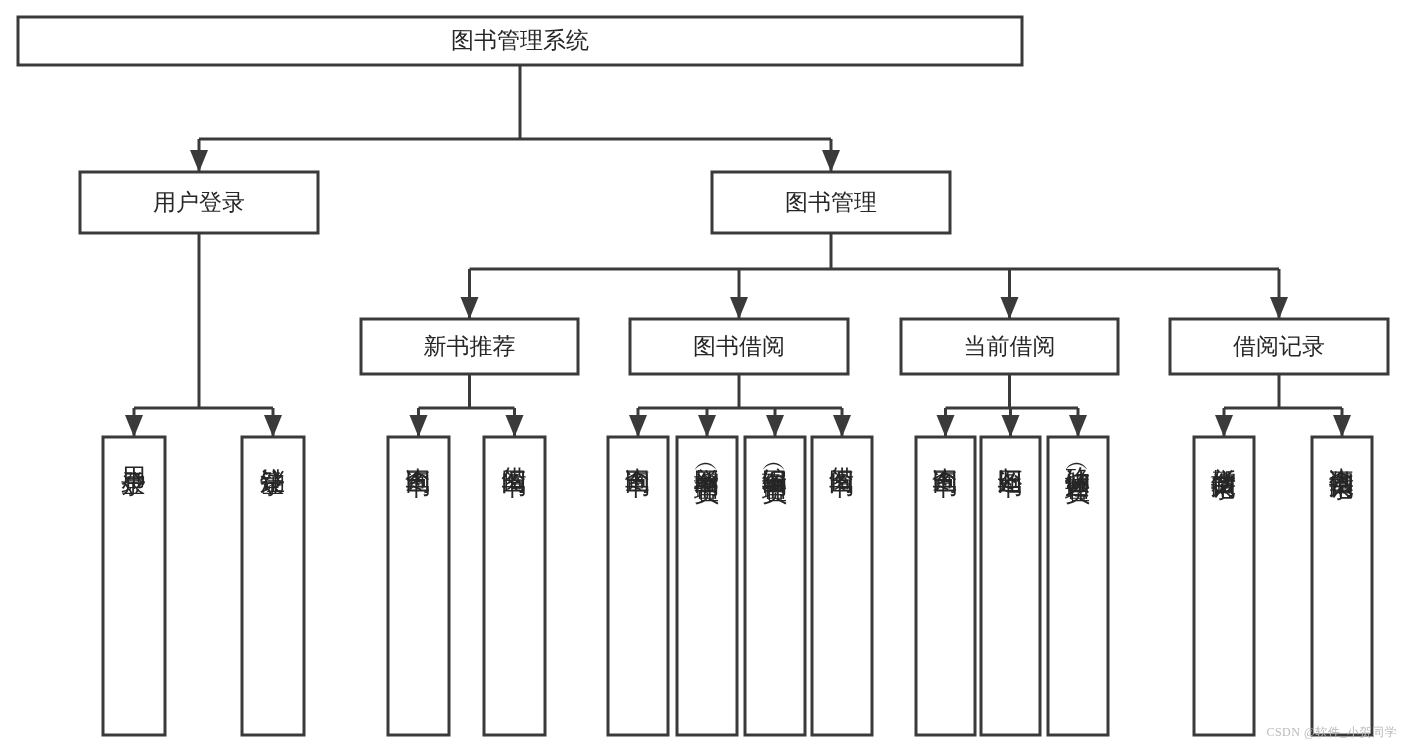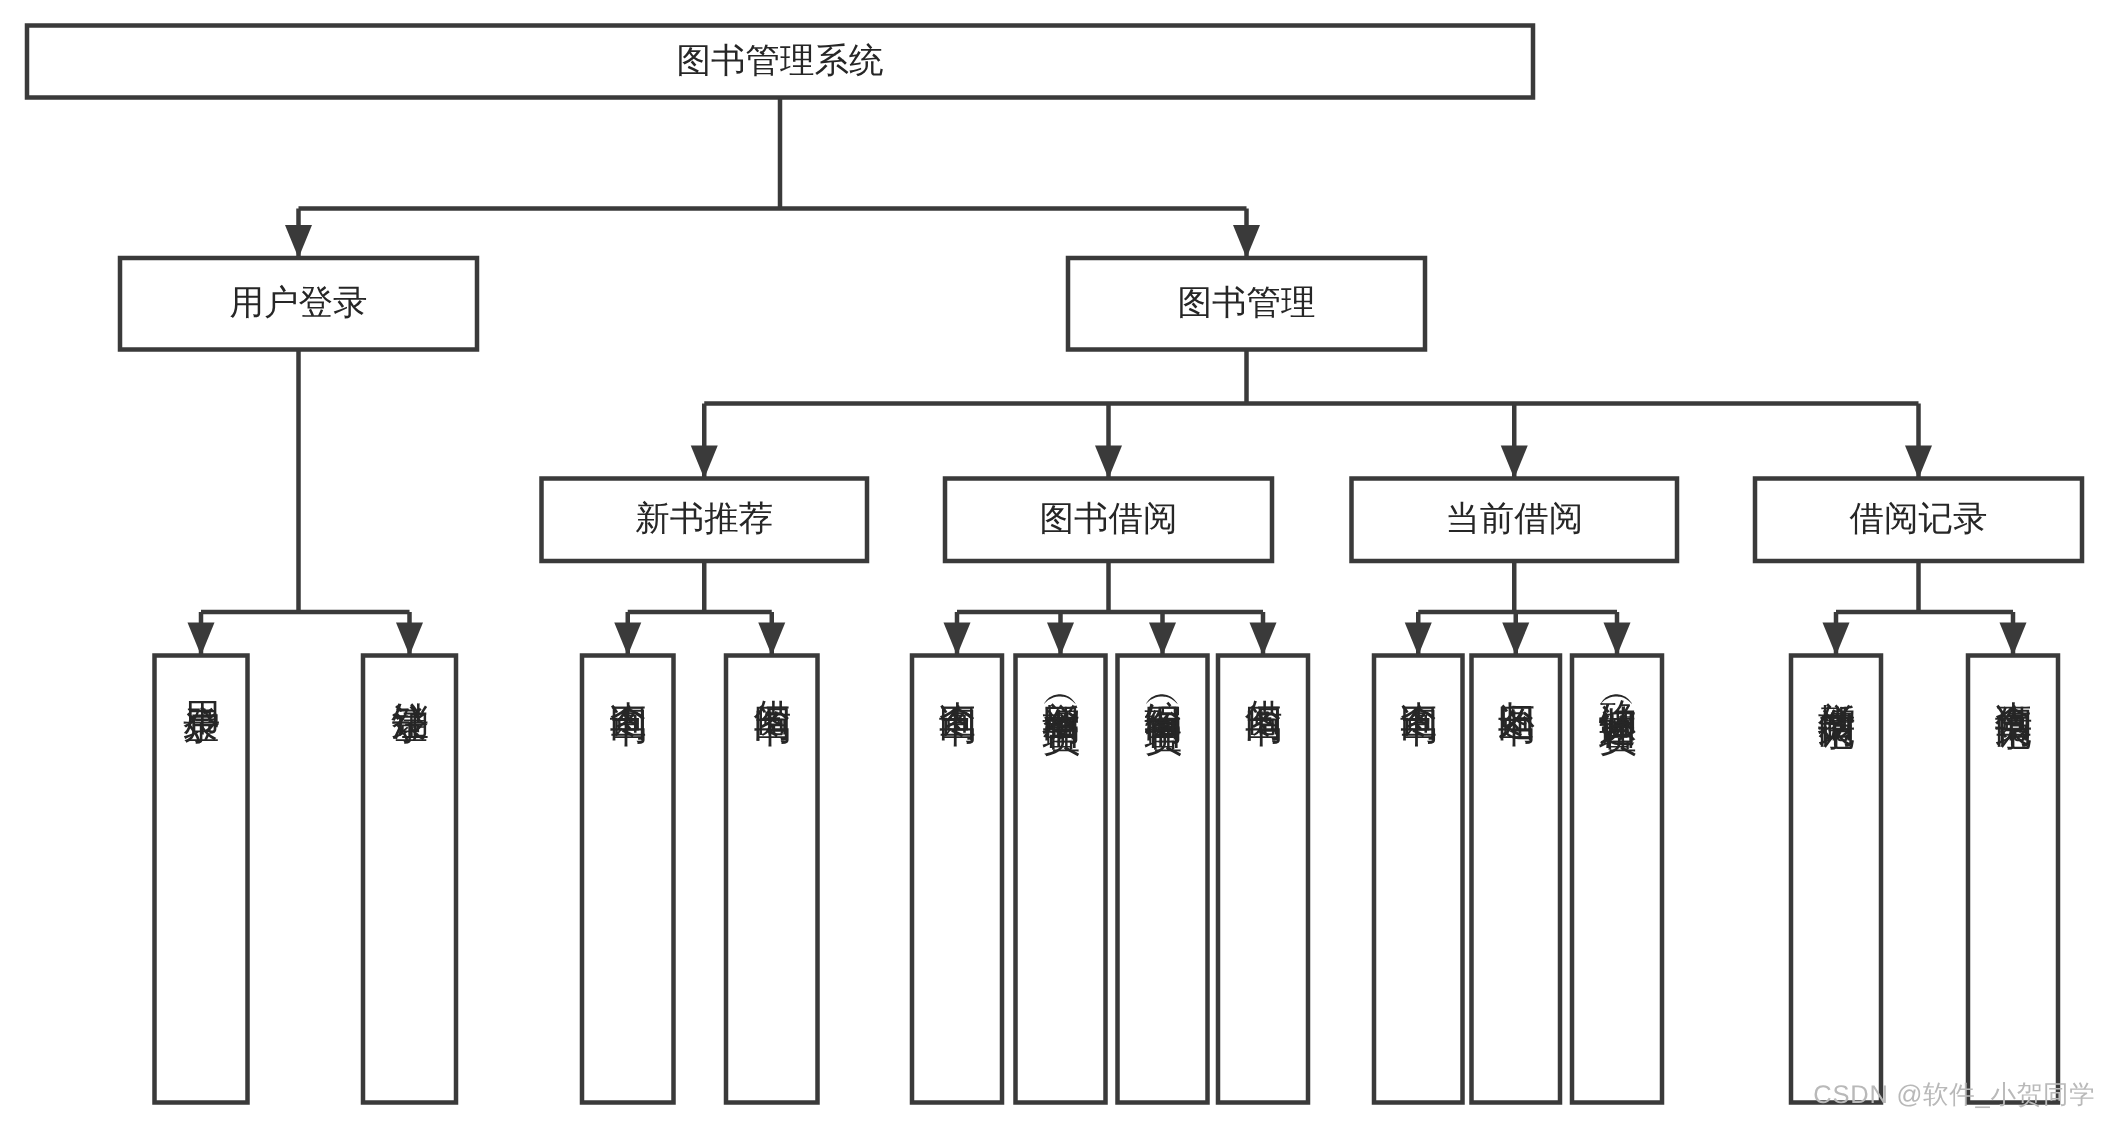--- a/index.html
+++ b/index.html
@@ -63,22 +63,22 @@
     font-size: 25px;
     line-height: 1.12;
     letter-spacing: 2px;
     color: #262626;
     white-space: nowrap;
   }
   .watermark {
     position: absolute;
     right: 8px;
     bottom: 6px;
-    font-family: Liberation Sans, sans-serif;
-    font-size: 17px;
+    font-family: Liberation Serif, serif;
+    font-size: 12px;
     color: #b9b9b9;
     letter-spacing: 0.5px;
     white-space: nowrap;
   }
 </style>
 </head>
 <body>
 
 <div id="diagram-root">
   <svg class="diagram" viewBox="0 0 1405 747">

